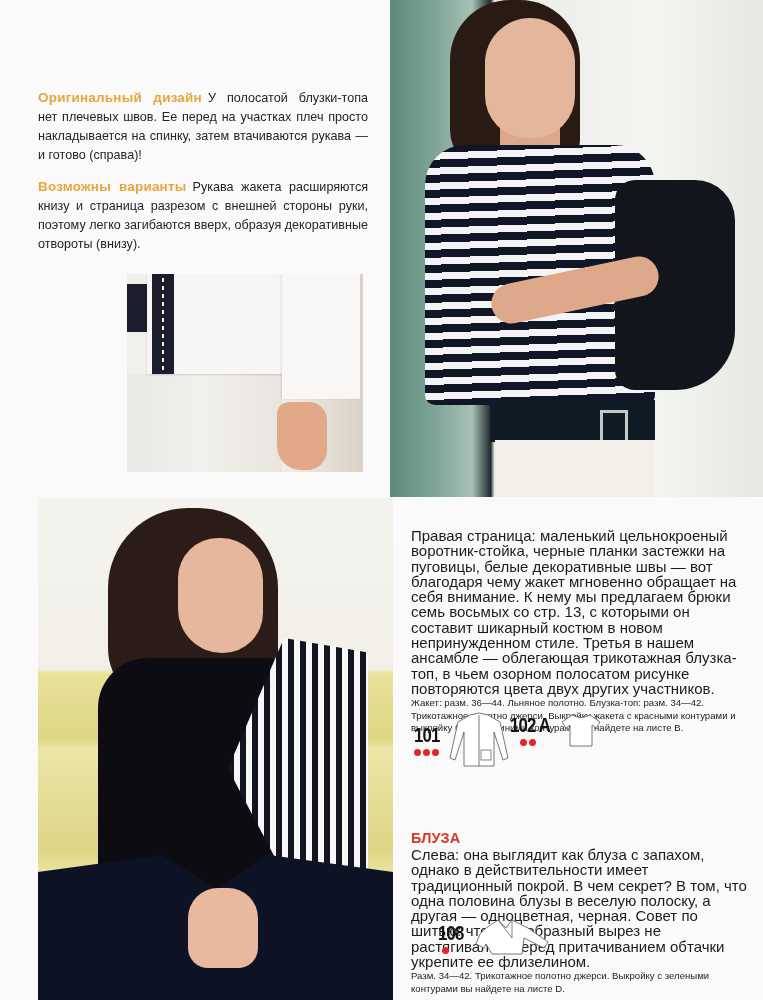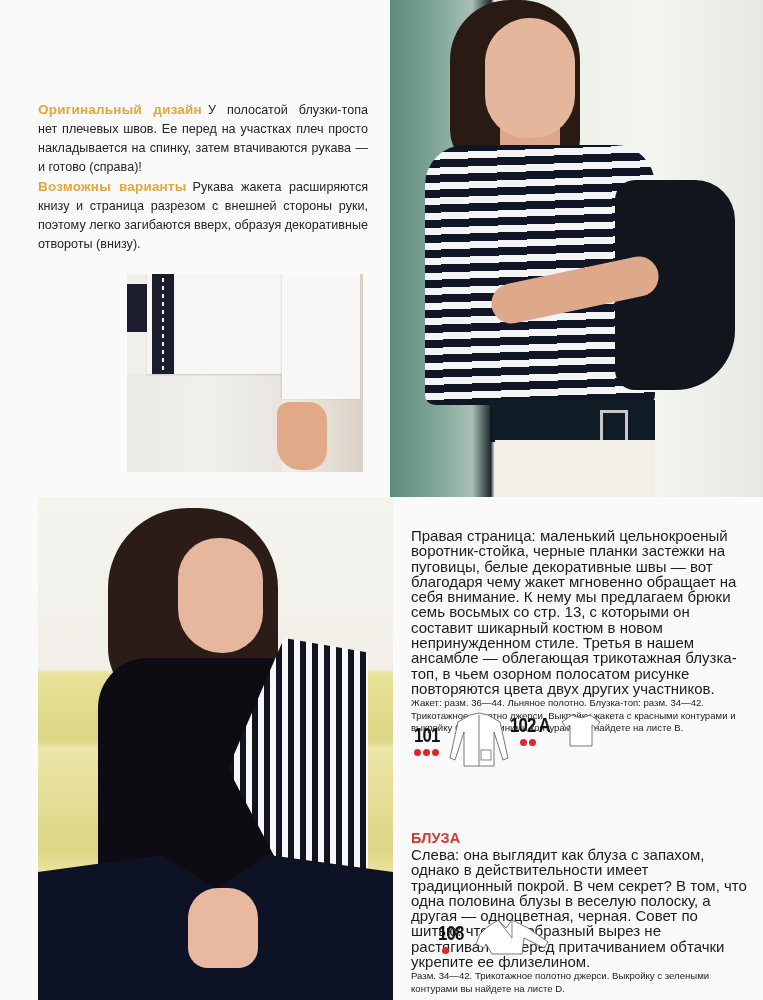--- a/index.html
+++ b/index.html
@@ -153,21 +153,21 @@
     font-family:"Liberation Sans", sans-serif; font-weight:bold; font-size:21px;
     letter-spacing:-1px; line-height:21px; color:#141214; transform:scaleX(0.8); transform-origin:left;
   }
   .pattern .dots { display:flex; gap:2px; margin-top:4px; }
   .pattern .dot { width:7px; height:7px; border-radius:50%; background:#e02727; }
   .pattern svg { display:block; }
 </style>
 </head>
 <body>
 
-<div class="abs intro" style="top:100px;">
+<div class="abs intro" style="top:88px;">
   <span class="lead">Оригинальный дизайн</span><span>У полосатой блузки-топа нет плечевых швов. Ее перед на участках плеч просто накладывается на спинку, затем втачиваются рукава — и готово (справа)!</span>
 </div>
 <div class="abs intro" style="top:177px;">
   <span class="lead">Возможны варианты</span><span>Рукава жакета расширяются книзу и страница разрезом с внешней стороны руки, поэтому легко загибаются вверх, образуя декоративные отвороты (внизу).</span>
 </div>
 
 <div class="abs detail-photo">
   <div class="pants"></div>
   <div class="belt"></div>
   <div class="jacket"></div>

